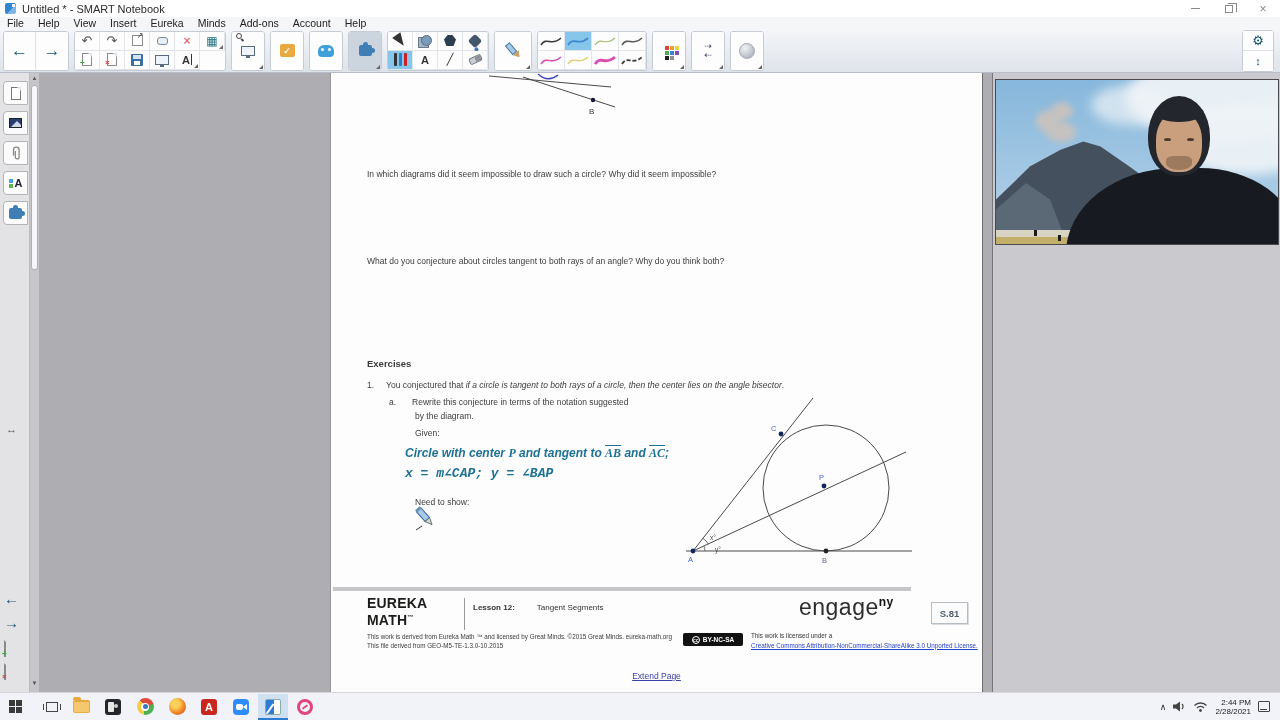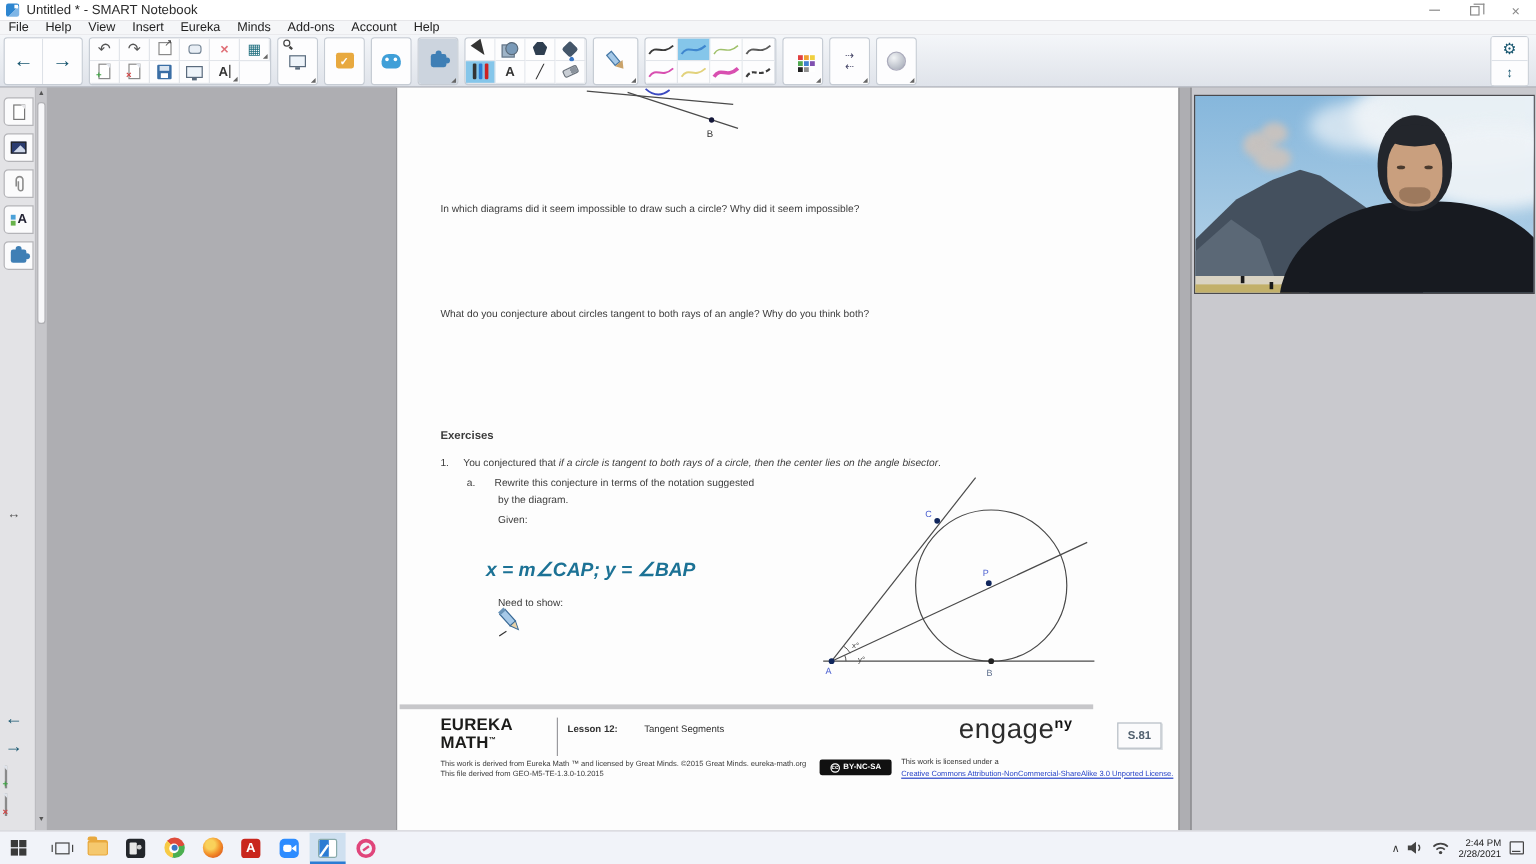--- a/index.html
+++ b/index.html
@@ -114,21 +114,21 @@
 
   
   .page { position:absolute; left:330px; top:0; width:653px; height:619px; background:#fdfdfd;
     border-left:1px solid #97979b; border-right:1px solid #6f6f73; color:#3c3c3c; }
   .ptext { position:absolute; font-size:8.5px; color:#3c3c3c; white-space:nowrap; }
   .teal { color:#1c7295; font-weight:bold; font-style:italic; }
   .answer { font-size:11.5px; letter-spacing:-0.2px; }
   .given1 { font-size:12px; }
   .mvar { font-family:"Liberation Serif", serif; }
   .ov { text-decoration:overline; }
-  .given2 { font-size:16px; font-family:Liberation Sans, sans-serif; }
+  .given2 { font-size:13px; font-family:Liberation Mono, monospace; }
   .sep-band { position:absolute; left:2px; top:514px; width:578px; height:4px; background:#c7c7ca; }
   .brand { position:absolute; left:36px; top:523px; font-weight:800; font-size:14px; line-height:14px; color:#1c1c1a; letter-spacing:0.2px; }
   .brand sup { font-size:6px; }
   .fdiv { position:absolute; left:133px; top:525px; width:1px; height:32px; background:#9a9a9e; }
   .flesson { position:absolute; left:142px; top:530px; font-size:8px; color:#333; }
   .flesson b { margin-right:22px; }
   .engage { position:absolute; left:468px; top:521px; font-size:23px; color:#2d2d2d; letter-spacing:0.5px; }
   .engage sup { font-size:12px; font-weight:bold; color:#111; }
   .pagecode { position:absolute; left:600px; top:529px; width:37px; height:22px; background:#fbfbfc; border:1px solid #b5bcc4; box-shadow:1px 1px 0 #d8dce0; display:flex; align-items:center; justify-content:center; font-size:9.5px; font-weight:bold; color:#51606e; }
   .lic { position:absolute; left:36px; top:559px; font-size:6.3px; color:#3a3a3a; line-height:9px; }
@@ -462,20 +462,23 @@
 
       <div class="ptext" style="left:36px; top:307px;">
         <span>1.</span><span style="display:inline-block;width:12px;"></span><span>You conjectured that </span><i>if a circle is tangent to both rays of a circle, then the center lies on the angle bisector</i><span>.</span>
       </div>
       <div class="ptext" style="left:58px; top:324px;">
         <span>a.</span><span style="display:inline-block;width:16px;"></span><span>Rewrite this conjecture in terms of the notation suggested</span>
       </div>
       <div class="ptext" style="left:84px; top:338px;">by the diagram.</div>
       <div class="ptext" style="left:84px; top:355px;">Given:</div>
 
+      <div class="ptext teal given1" style="left:74px; top:373px;">
+        <span>Circle with center </span><span class="mvar">P</span><span> and tangent to </span><span class="mvar ov">AB</span><span> and </span><span class="mvar ov">AC</span><span>;</span>
+      </div>
       <div class="ptext teal given2" style="left:74px; top:392px;">x = m∠CAP; y = ∠BAP</div>
 
       <div class="ptext" style="left:84px; top:424px;">Need to show:</div>
 
       <svg class="abs" style="left:82px; top:432px;" width="28" height="28">
         <g transform="rotate(-42 13 13)">
           <rect x="10" y="2" width="6" height="13" fill="#a6c9e8" stroke="#3a6a96" stroke-width="1"></rect>
           <polygon points="10,15 16,15 13,22" fill="#e8d2a8" stroke="#3a6a96" stroke-width="0.8"></polygon>
           <rect x="10" y="0" width="6" height="3" fill="#6a94b8"></rect>
         </g>
@@ -519,20 +522,21 @@
         <div>This file derived from GEO-M5-TE-1.3.0-10.2015</div>
       </div>
       <div class="ccbadge">
         <span class="cc-circ">cc</span>
         <span>BY-NC-SA</span>
       </div>
       <div class="licr">
         <div>This work is licensed under a</div>
         <a href="#">Creative Commons Attribution-NonCommercial-ShareAlike 3.0 Unported License.</a>
       </div>
+      <div class="extend">Extend Page</div>
     </div>
 
     <div class="rightpanel">
       <div class="video">
         <div class="cloud" style="left:130px; top:-25px; width:190px; height:85px;"></div>
         <div class="cloud" style="left:175px; top:25px; width:150px; height:70px;"></div>
         <div class="cloud" style="left:95px; top:5px; width:80px; height:40px; opacity:0.7;"></div>
         <div class="smoke" style="left:40px; top:30px; width:26px; height:22px;"></div>
         <div class="smoke" style="left:55px; top:22px; width:22px; height:18px;"></div>
         <div class="smoke" style="left:50px; top:42px; width:30px; height:20px;"></div>

